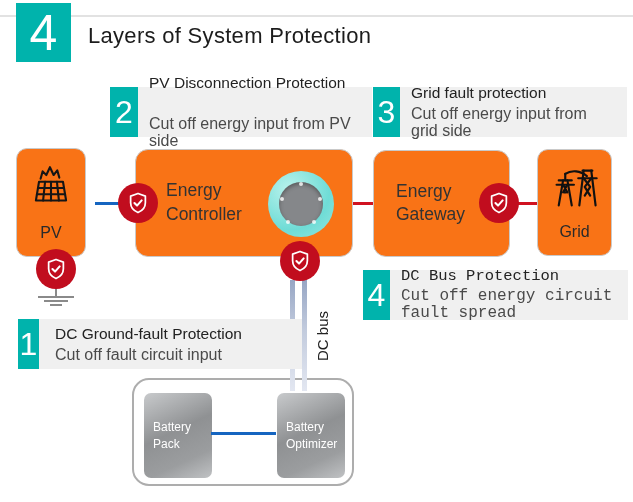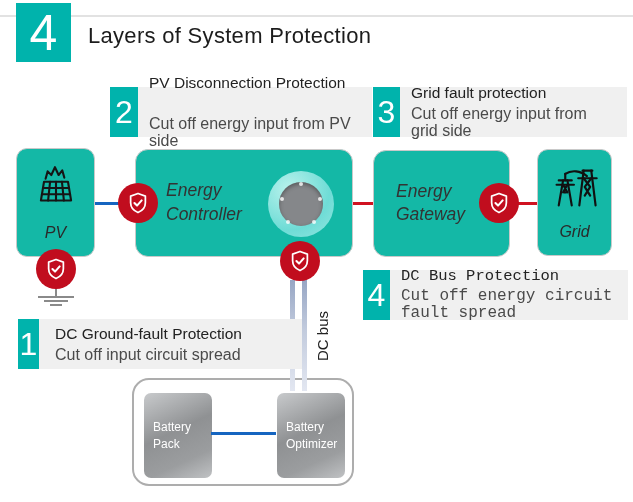--- a/index.html
+++ b/index.html
@@ -21,23 +21,23 @@
   .callout .body{background:#f0f0f0;display:flex;flex-direction:column;justify-content:center;
     padding:0 12px 0 11px;}
   .callout .t{font-size:15.5px;color:#222;line-height:1.2;}
   .callout .s{font-size:16px;color:#4a4a4a;margin-top:2px;line-height:1.1;}
   #callout-2{left:110px;top:87px;} #callout-2 .num{width:28px;} #callout-2 .body{width:211px;gap:20px;}
   #callout-3{left:373px;top:87px;} #callout-3 .num{width:27px;} #callout-3 .body{width:204px;}
   #callout-4{left:363px;top:270px;} #callout-4 .num{width:27px;} #callout-4 .body{width:215px;font-family:Liberation Mono, monospace;}
   #callout-1{left:18px;top:319px;}  #callout-1 .num{width:21px;} #callout-1 .body{width:235px;padding-left:16px;}
 
   
-  .node{position:absolute;background:#14b8a6;border:1.5px solid #c9c9c9;border-radius:11px;box-sizing:border-box;z-index:1;font-style:italic;}
+  .node{position:absolute;background:#f97316;border:1.5px solid #c9c9c9;border-radius:11px;box-sizing:border-box;z-index:1;}
   .pre{white-space:pre-line;}
-  #box-pv{left:16px;top:148px;width:79px;height:109px;}
+  #box-pv{left:16px;top:148px;width:70px;height:109px;}
   #box-controller{left:135px;top:149px;width:218px;height:108px;border-radius:13px;}
   #box-gateway{left:373px;top:150px;width:137px;height:107px;border-radius:13px;}
   #box-grid{left:537px;top:149px;width:75px;height:107px;}
   .node .icon{position:absolute;left:50%;transform:translateX(-50%);top:12px;}
   .node .cap{position:absolute;left:0;right:0;bottom:14px;text-align:center;font-size:16px;color:#2a2a2a;}
   .biglabel{position:absolute;font-size:17.5px;color:#333;line-height:1.35;}
   #box-controller .biglabel{left:30px;top:50%;transform:translateY(-50%);}
   #box-gateway .biglabel{left:22px;top:50%;transform:translateY(-50%);}
 
   
@@ -123,21 +123,21 @@
     <div class="body">
       <div class="t">DC Bus Protection</div>
       <div class="s">Cut off energy circuit fault spread</div>
     </div>
   </div>
 
   <div class="callout" id="callout-1">
     <div class="num">1</div>
     <div class="body">
       <div class="t">DC Ground-fault Protection</div>
-      <div class="s">Cut off input circuit spread</div>
+      <div class="s">Cut off fault circuit input</div>
     </div>
   </div>
 
   <div class="node" id="box-pv">
     <span class="icon">
       <svg width="50" height="52" viewBox="0 0 48 48" fill="none" stroke="#151515" stroke-width="2" stroke-linejoin="round" stroke-linecap="round">
         <path d="M14 16 L16 9 L19.5 12.5 L23 5 L26.5 12.5 L30 8 L32 15"></path>
         <path d="M12.5 19 H35.5 L38.5 37 H9.5 Z"></path>
         <path d="M18.3 19 L16.4 37 M24 19 V37 M29.7 19 L31.6 37"></path>
         <path d="M11.5 25 H36.5 M10.5 31 H37.5"></path>

